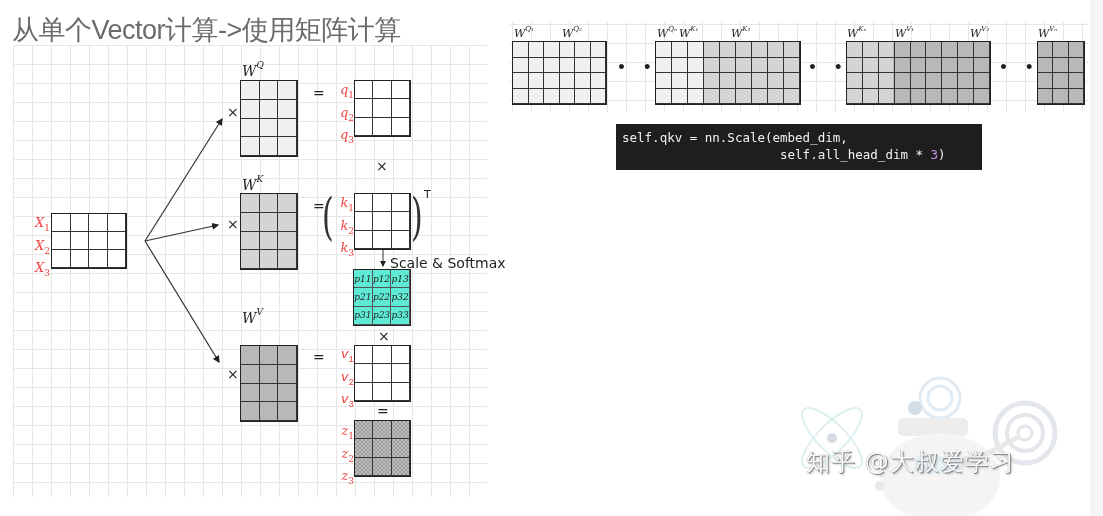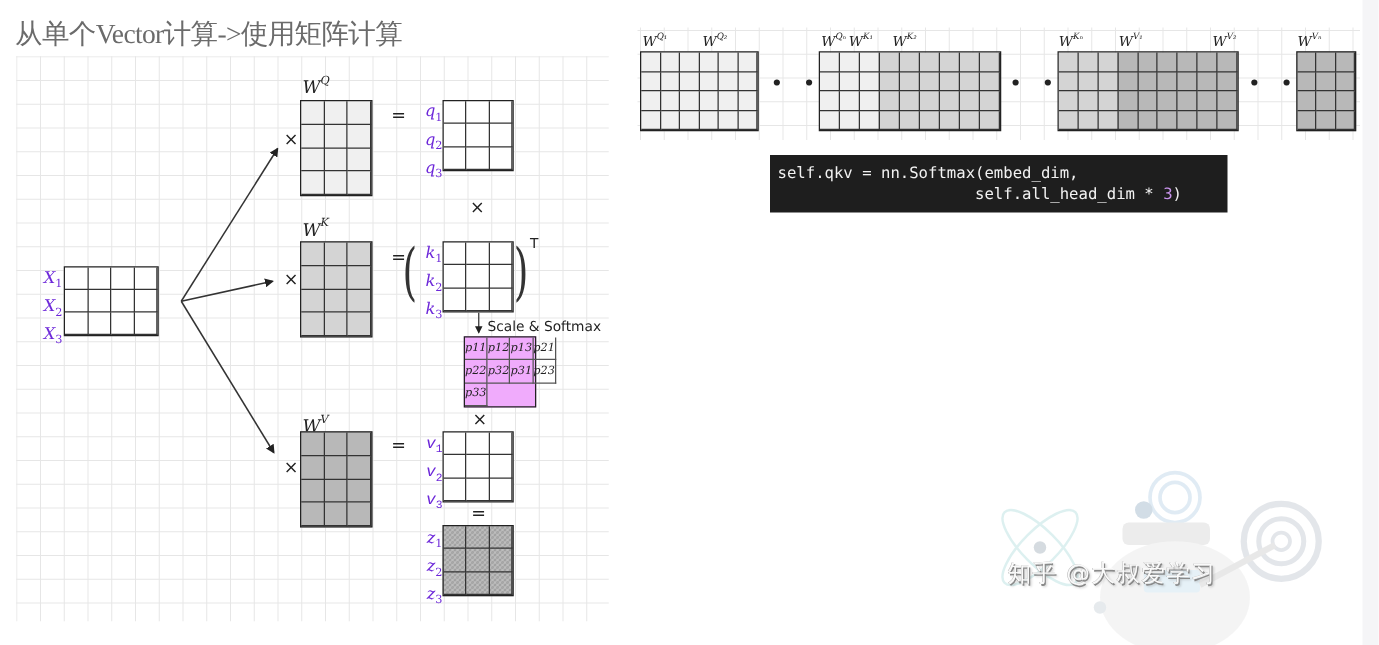--- a/index.html
+++ b/index.html
@@ -1,17 +1,17 @@
 <!DOCTYPE html>
 <html><head>
 <meta charset="utf-8">
 <style>
   html, body { margin: 0; padding: 0; background: #ffffff; }
   body { width: 1103px; height: 516px; position: relative; overflow: hidden; font-family: "DejaVu Sans", sans-serif; }
-  .title { position: absolute; left: 12px; top: 12px; font-size: 22px; color: #6b6b6b; letter-spacing: -0.5px; font-family: Liberation Serif, serif; white-space: nowrap; }
+  .title { position: absolute; left: 12px; top: 12px; font-size: 27px; color: #6b6b6b; letter-spacing: -0.5px; font-family: Liberation Sans, sans-serif; white-space: nowrap; }
   .grid-bg { position: absolute; background-color: #ffffff;
     background-image: linear-gradient(#e6e6e6 1px, transparent 1px), linear-gradient(90deg, #e6e6e6 1px, transparent 1px);
     background-size: 19px 19px; }
   .left-grid { left: 13px; top: 45px; width: 474px; height: 452px; background-position: 0 0; }
   .right-grid { left: 510px; top: 22px; width: 578px; height: 90px; background-position: 2px 2px; }
   .right-edge { position: absolute; left: 1090px; top: 0; width: 13px; height: 516px; background: #f5f5f7; }
 
   .mat { position: absolute; display: grid; border: 1.5px solid #222; box-sizing: border-box; }
   .mat .cell { border-right: 1px solid #333; border-bottom: 1px solid #333; box-sizing: border-box; }
   .w3x4 { grid-template-columns: repeat(3, 1fr); grid-template-rows: repeat(4, 1fr); }
@@ -21,38 +21,38 @@
   .fill-q { background: #f0f0f0; }
   .fill-k { background: #d4d4d4; }
   .fill-v { background: #b8b8b8; }
   .fill-white { background: #ffffff; }
   .fill-z { background-color: #bdbdbd;
     background-image: linear-gradient(45deg, #9e9e9e 25%, transparent 25%, transparent 75%, #9e9e9e 75%), linear-gradient(45deg, #9e9e9e 25%, transparent 25%, transparent 75%, #9e9e9e 75%);
     background-size: 4px 4px; background-position: 0 0, 2px 2px; }
 
   .lbl { position: absolute; font-family: "DejaVu Serif", serif; font-style: italic; color: #222; white-space: nowrap; }
   .lbl sup { font-size: 9px; position: relative; top: -2px; }
-  .rowlbl { position: absolute; font-family: "DejaVu Serif", serif; font-style: italic; font-size: 13px; color: #6d28d9; line-height: 18px; text-align: right; }
+  .rowlbl { position: absolute; font-family: "DejaVu Serif", serif; font-style: italic; font-size: 13px; color: #ef4444; line-height: 18px; text-align: right; }
   .rowlbl sub { font-size: 9px; font-style: normal; }
   .op { position: absolute; font-size: 14px; color: #222; font-family: "DejaVu Sans", sans-serif; }
-  .small { position: absolute; font-size: 11px; color: #222; font-family: "DejaVu Sans", sans-serif; white-space: nowrap; }
+  .small { position: absolute; font-size: 14px; color: #222; font-family: "DejaVu Sans", sans-serif; white-space: nowrap; }
   .paren { position: absolute; font-family: "DejaVu Serif", serif; font-size: 50px; color: #333; line-height: 1; transform: scaleX(0.6); }
 
-  .pmat { position: absolute; display: grid; grid-template-columns: repeat(4, 1fr); grid-template-rows: repeat(3, 1fr); border: 1.5px solid #222; box-sizing: border-box; background: #f0abfc; margin-left: 18px; }
+  .pmat { position: absolute; display: grid; grid-template-columns: repeat(3, 1fr); grid-template-rows: repeat(3, 1fr); border: 1.5px solid #222; box-sizing: border-box; background: #5eead4; }
   .pmat .pc { border-right: 1px solid #555; border-bottom: 1px solid #555; font-family: "DejaVu Serif", serif; font-style: italic; font-size: 9px; display: flex; align-items: center; justify-content: center; color: #222; }
 
   .strip-lbl { position: absolute; top: 26px; font-family: "DejaVu Serif", serif; font-style: italic; font-size: 11px; color: #222; white-space: nowrap; }
   .strip-lbl sup { font-size: 7px; position: relative; top: -1px; }
   .dots { position: absolute; font-size: 14px; color: #222; letter-spacing: 6px; font-weight: bold; }
 
   .code { position: absolute; left: 616px; top: 124px; width: 366px; height: 46px; background: #1e1e1e; color: #f2f2f2; font-family: "DejaVu Sans Mono", monospace; font-size: 12.5px; line-height: 17px; padding: 5px 0 0 6px; box-sizing: border-box; white-space: pre; }
   .code .num { color: #c792ea; }
 
   .watermark { position: absolute; left: 780px; top: 368px; width: 300px; height: 148px; }
-  .wm-text { position: absolute; left: 806px; top: 446px; font-size: 19px; color: #fafafa; font-family: "DejaVu Sans", sans-serif; letter-spacing: 1px;
+  .wm-text { position: absolute; left: 806px; top: 446px; font-size: 24px; color: #fafafa; font-family: "DejaVu Sans", sans-serif; letter-spacing: 1px;
     text-shadow: 1px 1px 0 #8a8a8a, -0.5px -0.5px 0 #b0b0b0, 2px 2px 2px rgba(0,0,0,0.2); white-space: nowrap; }
 </style>
 </head>
 <body>
 
 <div class="title">从单个Vector计算-&gt;使用矩阵计算</div>
 
 <div class="grid-bg left-grid"></div>
 
 <svg style="position:absolute;left:0;top:0;" width="500" height="516">
@@ -166,21 +166,21 @@
   <div class="pc">p13</div>
   <div class="pc">p21</div>
   <div class="pc">p22</div>
   <div class="pc">p32</div>
   <div class="pc">p31</div>
   <div class="pc">p23</div>
   <div class="pc">p33</div>
 </div>
 <div class="op" style="left:378px;top:328px;">×</div>
 
-<div class="lbl" style="left:242px;top:309px;font-size:14px;margin-top:24px;"><span>W</span><sup>V</sup></div>
+<div class="lbl" style="left:242px;top:309px;font-size:14px;"><span>W</span><sup>V</sup></div>
 <div class="op" style="left:227px;top:366px;">×</div>
 <div class="mat w3x4 fill-v" style="left:240px;top:345px;width:58px;height:77px;">
   <div class="cell"></div>
     <div class="cell"></div>
     <div class="cell"></div>
   <div class="cell"></div>
     <div class="cell"></div>
     <div class="cell"></div>
   <div class="cell"></div>
     <div class="cell"></div>
@@ -225,21 +225,21 @@
     <div class="cell"></div>
 </div>
 
 <div class="grid-bg right-grid"></div>
 <div class="right-edge"></div>
 
 <div class="strip-lbl" style="left:514px;"><span>W</span><sup>Q₁</sup></div>
 <div class="strip-lbl" style="left:562px;"><span>W</span><sup>Q₂</sup></div>
 <div class="strip-lbl" style="left:657px;"><span>W</span><sup>Qₙ</sup></div>
 <div class="strip-lbl" style="left:679px;"><span>W</span><sup>K₁</sup></div>
-<div class="strip-lbl" style="left:714px;"><span>W</span><sup>K₂</sup></div>
+<div class="strip-lbl" style="left:731px;"><span>W</span><sup>K₂</sup></div>
 <div class="strip-lbl" style="left:847px;"><span>W</span><sup>Kₙ</sup></div>
 <div class="strip-lbl" style="left:895px;"><span>W</span><sup>V₁</sup></div>
 <div class="strip-lbl" style="left:970px;"><span>W</span><sup>V₂</sup></div>
 <div class="strip-lbl" style="left:1038px;"><span>W</span><sup>Vₙ</sup></div>
 
 <div class="mat" style="left:512px;top:41px;width:95px;height:64px;grid-template-columns:repeat(6,1fr);grid-template-rows:repeat(4,1fr);background:#f0f0f0;">
   <div class="cell"></div>
     <div class="cell"></div>
     <div class="cell" style="border-right-width:1.5px"></div>
     <div class="cell"></div>
@@ -354,21 +354,21 @@
     <div class="cell"></div>
     <div class="cell"></div>
   <div class="cell"></div>
     <div class="cell"></div>
     <div class="cell"></div>
   <div class="cell"></div>
     <div class="cell"></div>
     <div class="cell"></div>
 </div>
 
-<div class="code"><span>self.qkv = nn.Softmax(embed_dim,</span>
+<div class="code"><span>self.qkv = nn.Scale(embed_dim,</span>
 <span>                     self.all_head_dim * </span><span class="num">3</span><span>)</span></div>
 
 <svg class="watermark" viewBox="0 0 300 148">
   <g opacity="0.35">
     <ellipse cx="52" cy="70" rx="40" ry="14" fill="none" stroke="#9fd6d6" stroke-width="2" transform="rotate(-45 52 70)"></ellipse>
     <ellipse cx="52" cy="70" rx="40" ry="14" fill="none" stroke="#9fd6d6" stroke-width="2" transform="rotate(45 52 70)"></ellipse>
     <circle cx="52" cy="70" r="5" fill="#8a9aa8"></circle>
     <circle cx="160" cy="30" r="20" fill="none" stroke="#a8c8e0" stroke-width="3"></circle>
     <circle cx="160" cy="30" r="12" fill="none" stroke="#a8c8e0" stroke-width="3"></circle>
     <circle cx="135" cy="40" r="7" fill="#7f9fb8"></circle>

